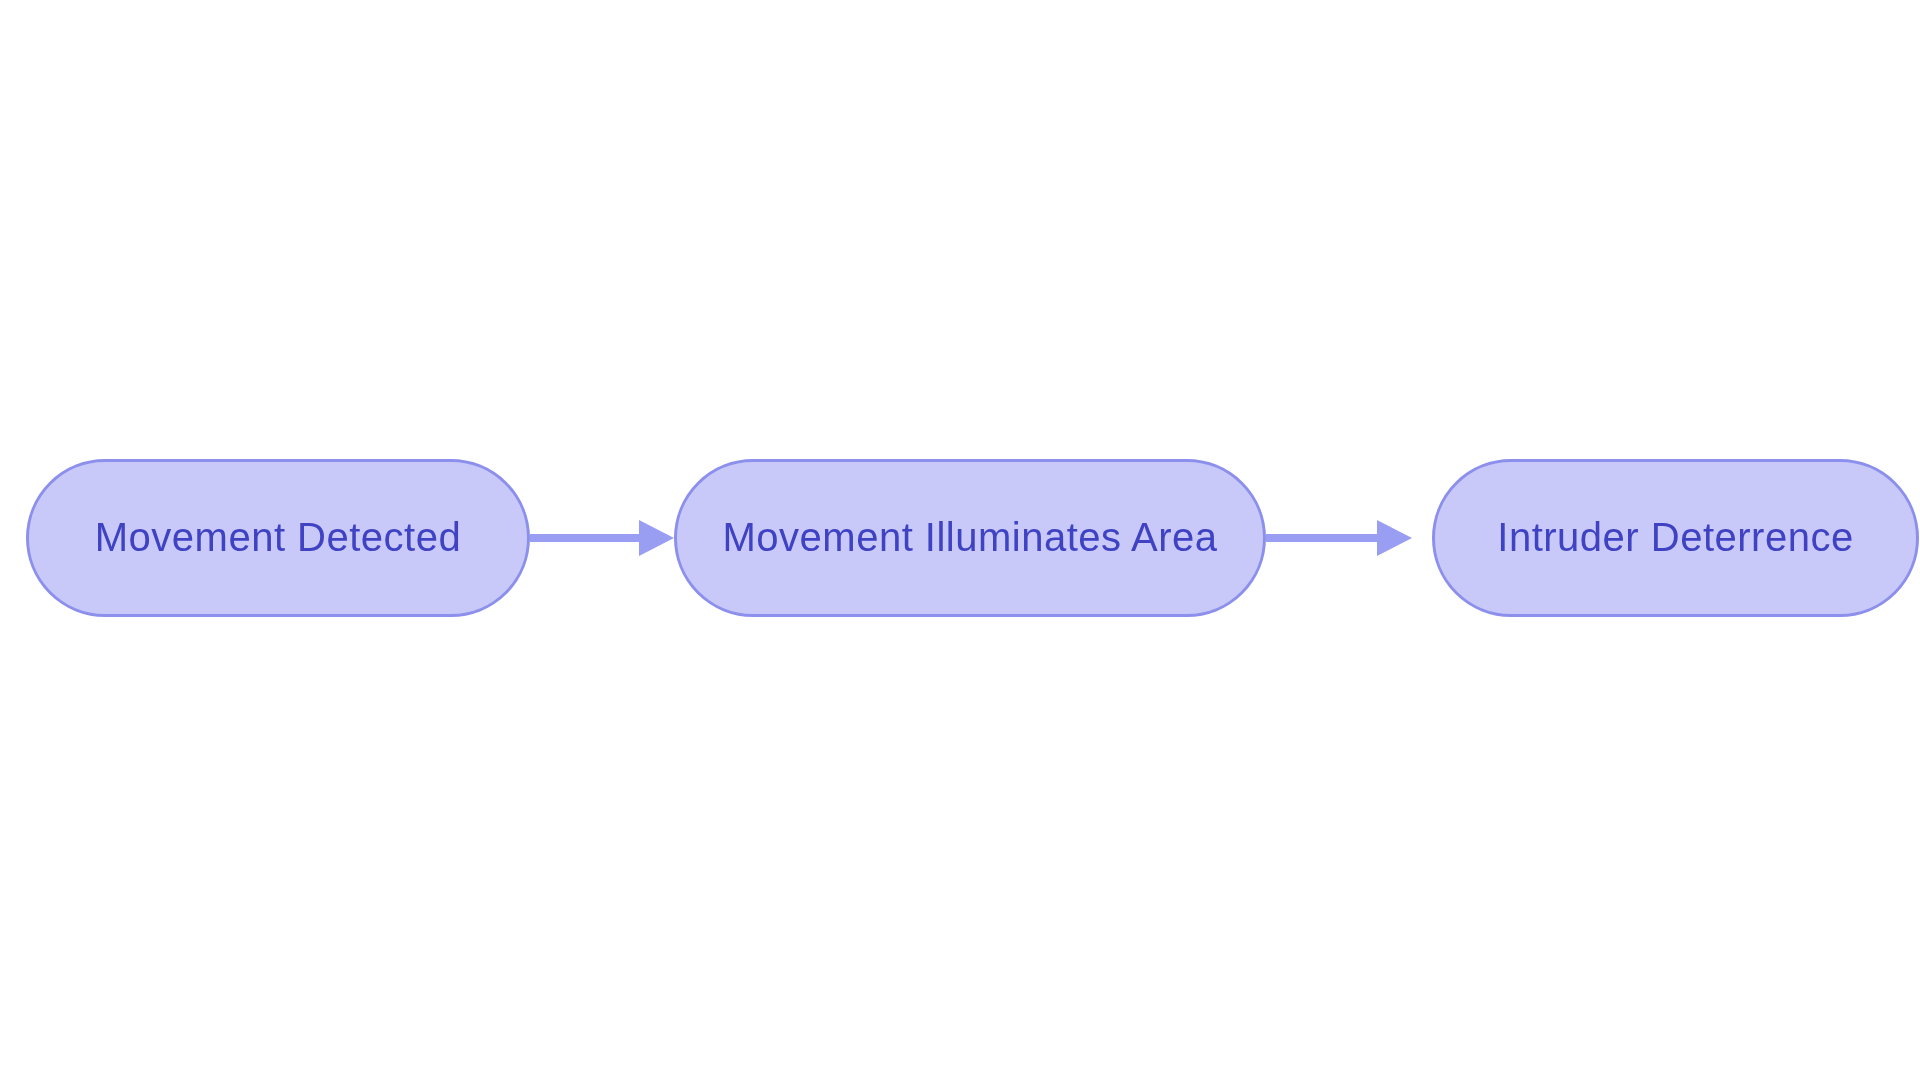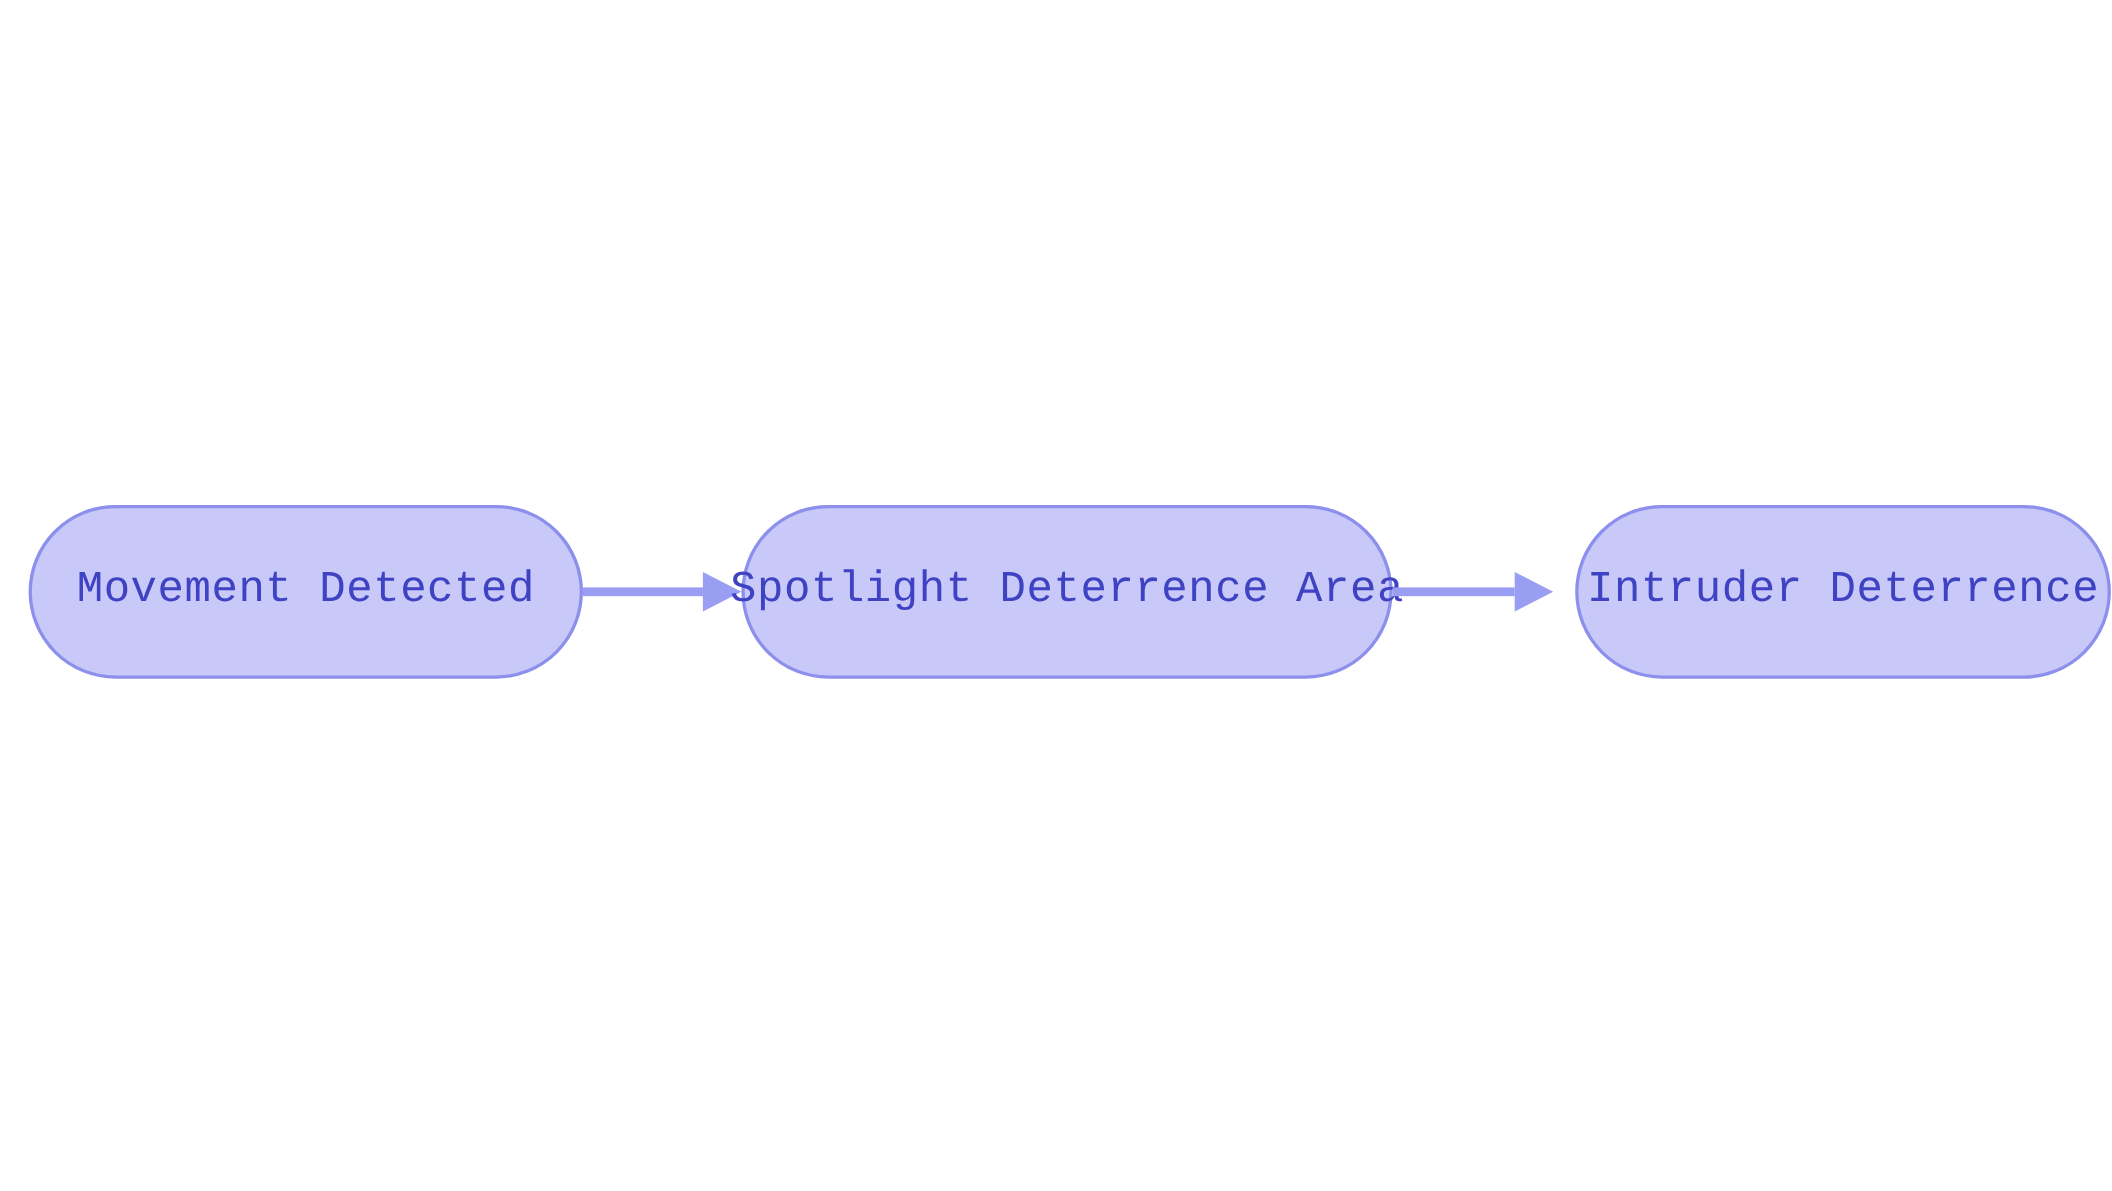--- a/index.html
+++ b/index.html
@@ -2,21 +2,21 @@
 <html style="--background: #ffffff; --node-fill: #c8c9f8; --node-border: #8c90ec; --arrow-color: #9a9ef3; --text-color: #3e42c3;"><head>
 <meta charset="utf-8">
 <style>
   :root {
     --background: #ffffff;
     --node-fill: #c8c9f8;
     --node-border: #8c90ec;
     --arrow-color: #9a9ef3;
     --text-color: #3e42c3;
   }
-  * { box-sizing: border-box; margin: 0; padding: 0; font-family: Liberation Mono, monospace; }
+  * { box-sizing: border-box; margin: 0; padding: 0; }
   html, body {
     width: 1920px;
     height: 1083px;
     background: var(--background);
     font-family: "Liberation Sans", "DejaVu Sans", sans-serif;
     overflow: hidden;
   }
   .canvas {
     position: relative;
     width: 1920px;
@@ -75,21 +75,21 @@
   <div class="node node-1">
     <span class="node-label">Movement Detected</span>
   </div>
 
   <div class="edge edge-1">
     <div class="edge-line"></div>
     <div class="edge-head"></div>
   </div>
 
   <div class="node node-2">
-    <span class="node-label">Spotlight Deterrence Area</span>
+    <span class="node-label">Movement Illuminates Area</span>
   </div>
 
   <div class="edge edge-2">
     <div class="edge-line"></div>
     <div class="edge-head"></div>
   </div>
 
   <div class="node node-3">
     <span class="node-label">Intruder Deterrence</span>
   </div>

